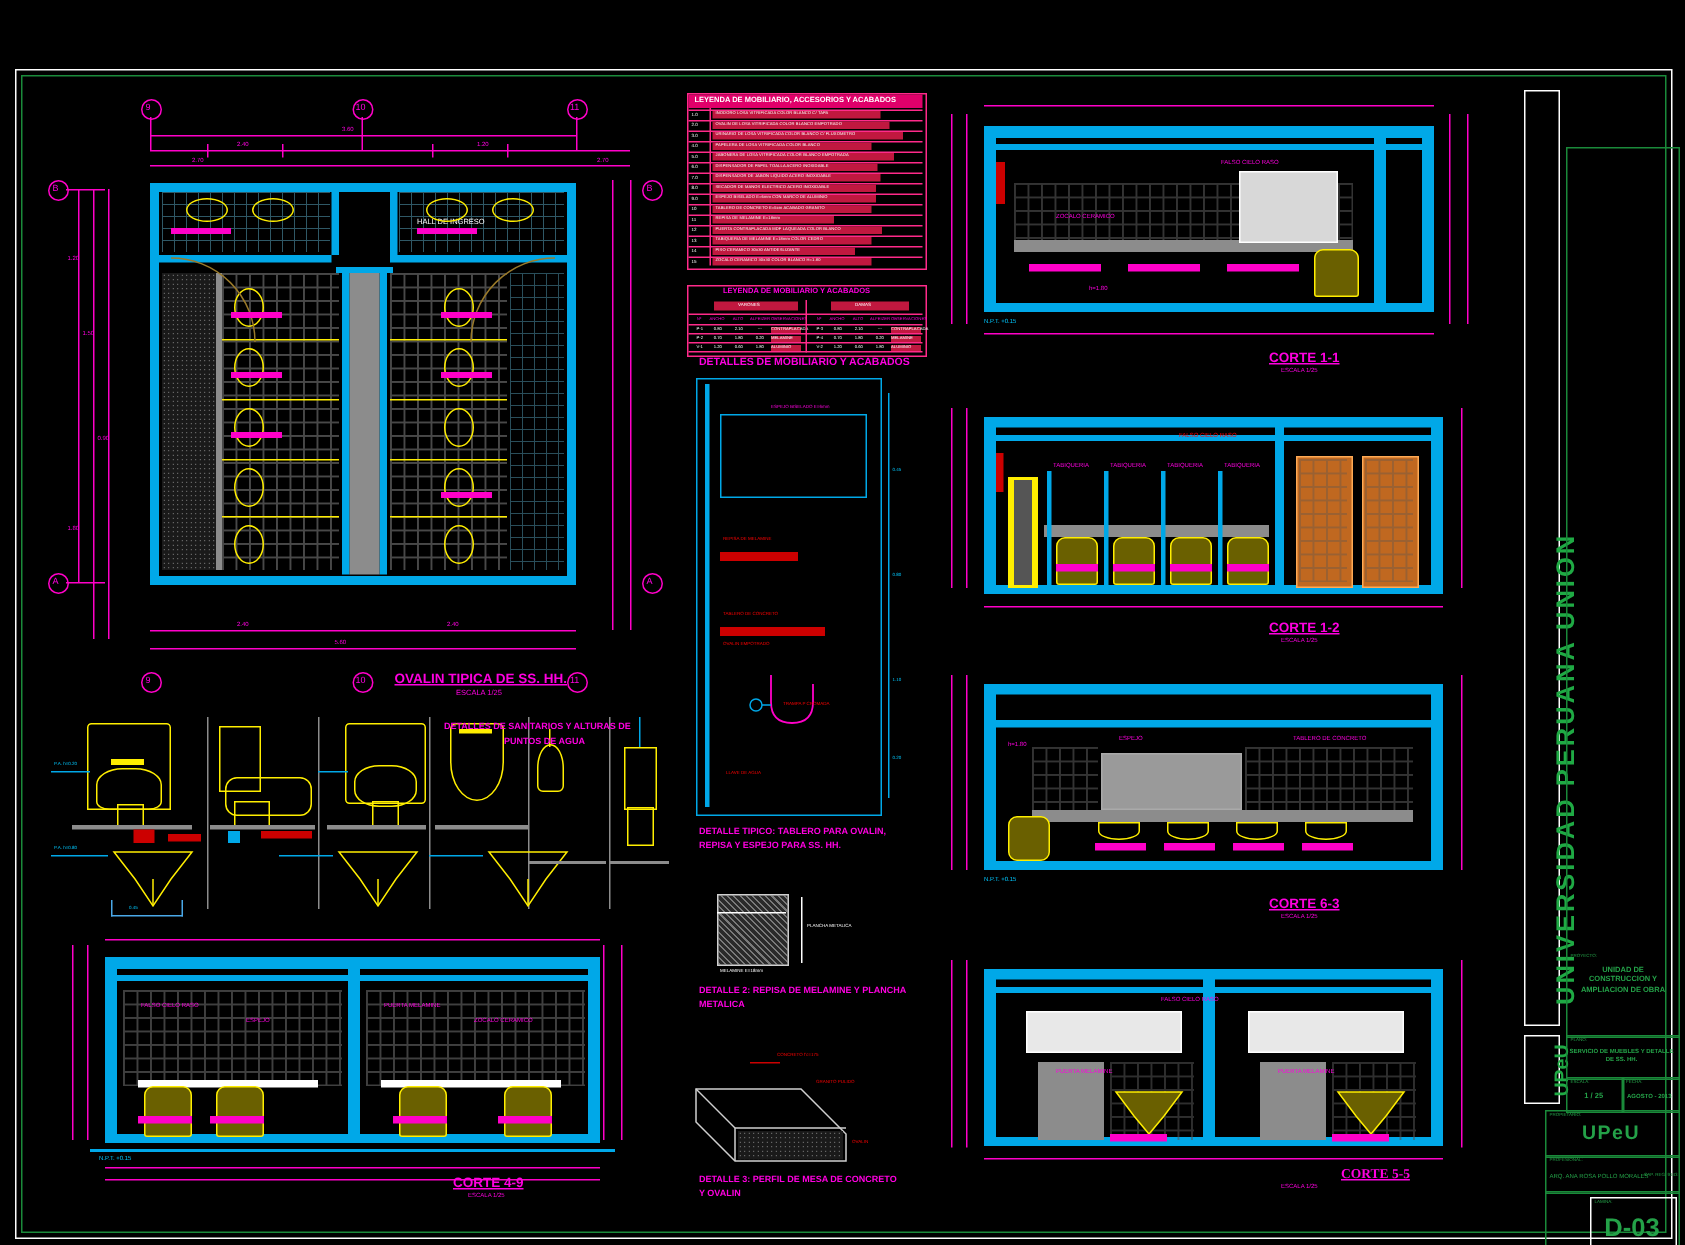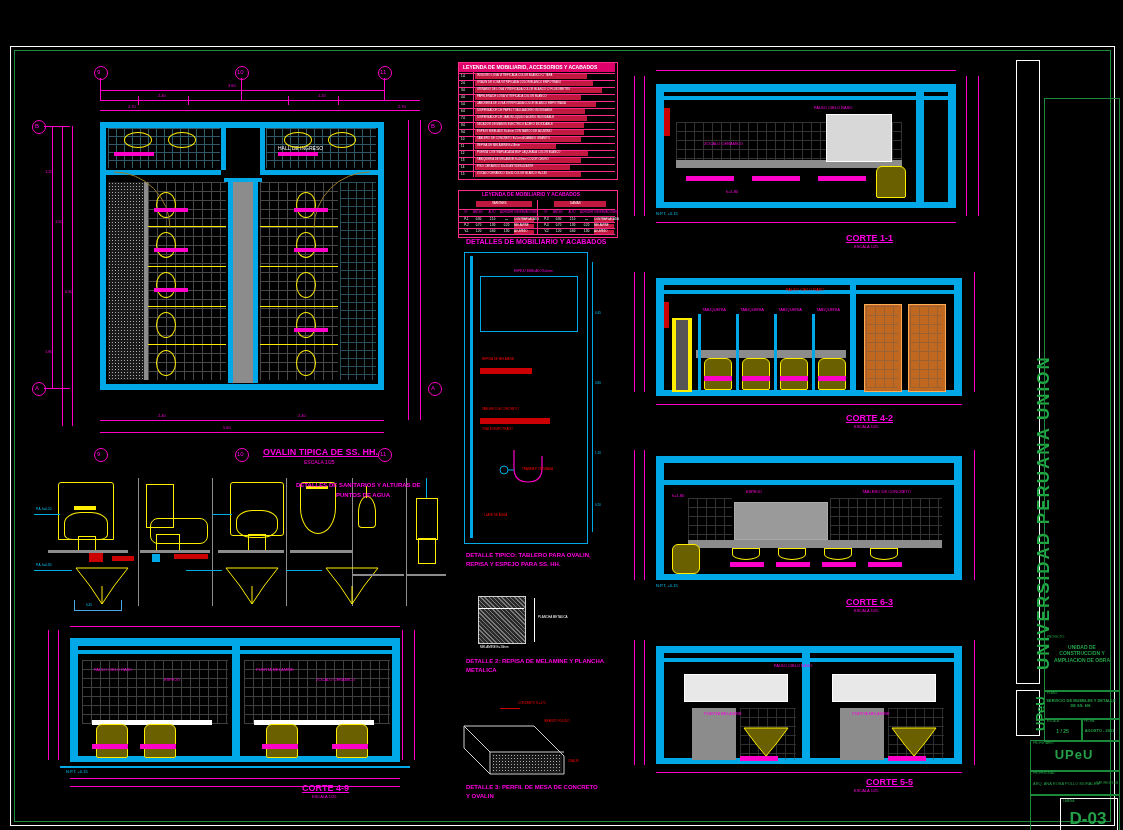--- a/index.html
+++ b/index.html
@@ -588,21 +588,21 @@
     <div class="bg-mag" style="position:absolute;left:116px;top:114px;width:28px;height:5px;"></div>
     <div class="bg-mag" style="position:absolute;left:154px;top:114px;width:28px;height:5px;"></div>
     <div class="bg-mag" style="position:absolute;left:192px;top:114px;width:28px;height:5px;"></div>
     <div class="txt t4 c-mag" style="left:76px;top:46px;">TABIQUERIA</div>
     <div class="txt t4 c-mag" style="left:114px;top:46px;">TABIQUERIA</div>
     <div class="txt t4 c-mag" style="left:152px;top:46px;">TABIQUERIA</div>
     <div class="txt t4 c-mag" style="left:190px;top:46px;">TABIQUERIA</div>
     <div class="txt t4 c-red" style="left:160px;top:26px;">FALSO CIELO RASO</div>
     <div class="ln-h bg-mag" style="left:30px;top:142px;width:306px;"></div>
   </div>
-  <div class="txt t9 c-mag bold und" style="left:846px;top:414px;">CORTE 4-2</div>
+  <div class="txt t9 c-mag bold und" style="left:846px;top:414px;">CORTE 1-2</div>
   <div class="txt t4 c-mag" style="left:854px;top:425px;">ESCALA 1/25</div>
 
   <div class="ab" id="corte-3-3" style="left:626px;top:440px;width:370px;height:160px;">
     <div class="ln-v bg-mag" style="left:8px;top:10px;height:130px;"></div>
     <div class="ln-v bg-mag" style="left:18px;top:10px;height:130px;"></div>
     <div class="ln-v bg-mag" style="left:348px;top:10px;height:130px;"></div>
     <div class="wall" style="left:30px;top:16px;width:306px;height:7px;"></div>
     <div class="wall" style="left:30px;top:40px;width:306px;height:5px;"></div>
     <div class="wall" style="left:30px;top:16px;width:8px;height:122px;"></div>
     <div class="wall" style="left:328px;top:16px;width:8px;height:122px;"></div>
@@ -657,21 +657,21 @@
     <svg class="ab" style="left:264px;top:96px;width:48px;height:32px;">
       <path d="M2 2 L46 2 L34 18 L24 30 L14 18 Z" fill="#6a6000" stroke="#ffee00" stroke-width="1"></path>
     </svg>
     <div class="bg-mag" style="position:absolute;left:114px;top:126px;width:38px;height:5px;"></div>
     <div class="bg-mag" style="position:absolute;left:262px;top:126px;width:38px;height:5px;"></div>
     <div class="txt t4 c-mag" style="left:78px;top:82px;">PUERTA MELAMINE</div>
     <div class="txt t4 c-mag" style="left:226px;top:82px;">PUERTA MELAMINE</div>
     <div class="txt t4 c-mag" style="left:148px;top:34px;">FALSO CIELO RASO</div>
     <div class="ln-h bg-mag" style="left:30px;top:142px;width:306px;"></div>
   </div>
-  <div class="txt t9 c-mag bold und" style="left:866px;top:778px;">CORTE 5-5</div>
+  <div class="txt t9 c-mag bold und" style="left:894px;top:778px;font-family:Liberation Serif, serif;">CORTE 5-5</div>
   <div class="txt t4 c-mag" style="left:854px;top:789px;">ESCALA 1/25</div>
 
   <div class="ab" id="titleblock" style="left:1012px;top:58px;width:108px;height:762px;">
 
     <div class="frame" style="left:4px;top:2px;width:22px;height:622px;"></div>
     <div id="upeu-vert" style="left:22px;top:612px;">UNIVERSIDAD PERUANA UNION</div>
 
     <div class="frame" style="left:4px;top:632px;width:22px;height:44px;"></div>
     <div style="position:absolute;left:21px;top:673px;color:#1faa44;font-weight:bold;font-size:13px;
                 transform:rotate(-90deg);transform-origin:left top;white-space:nowrap;">UPeU</div>

